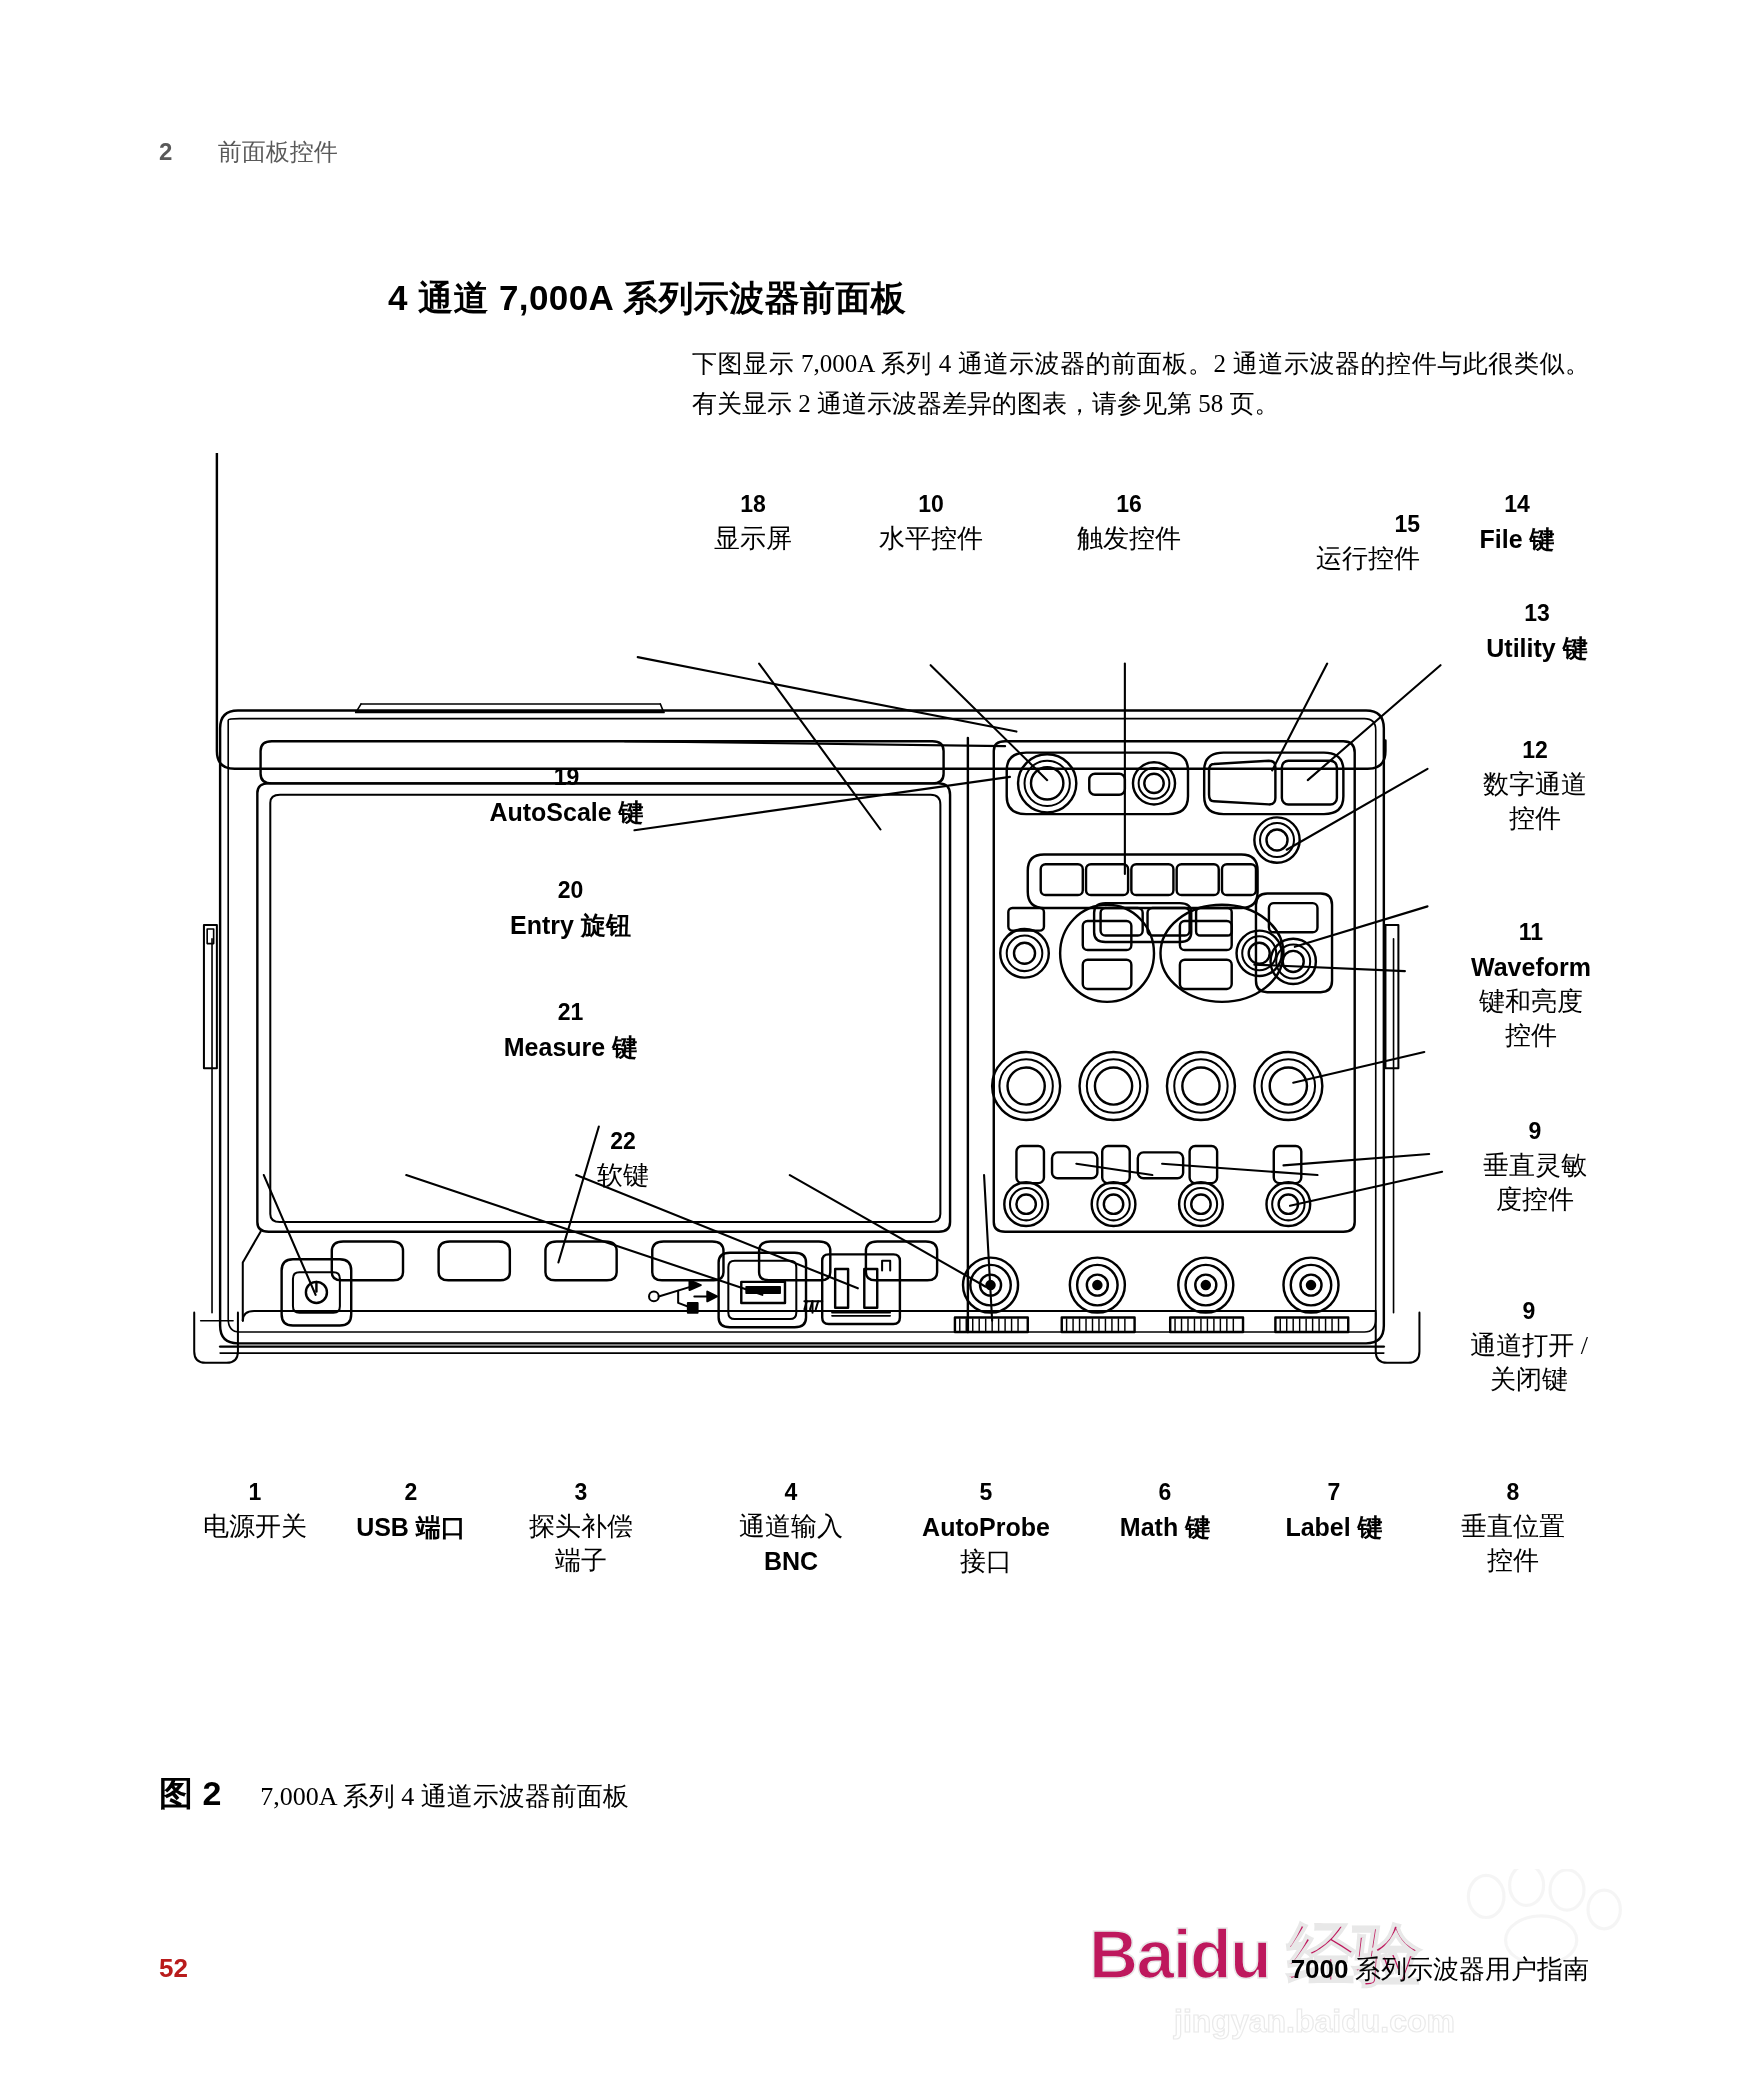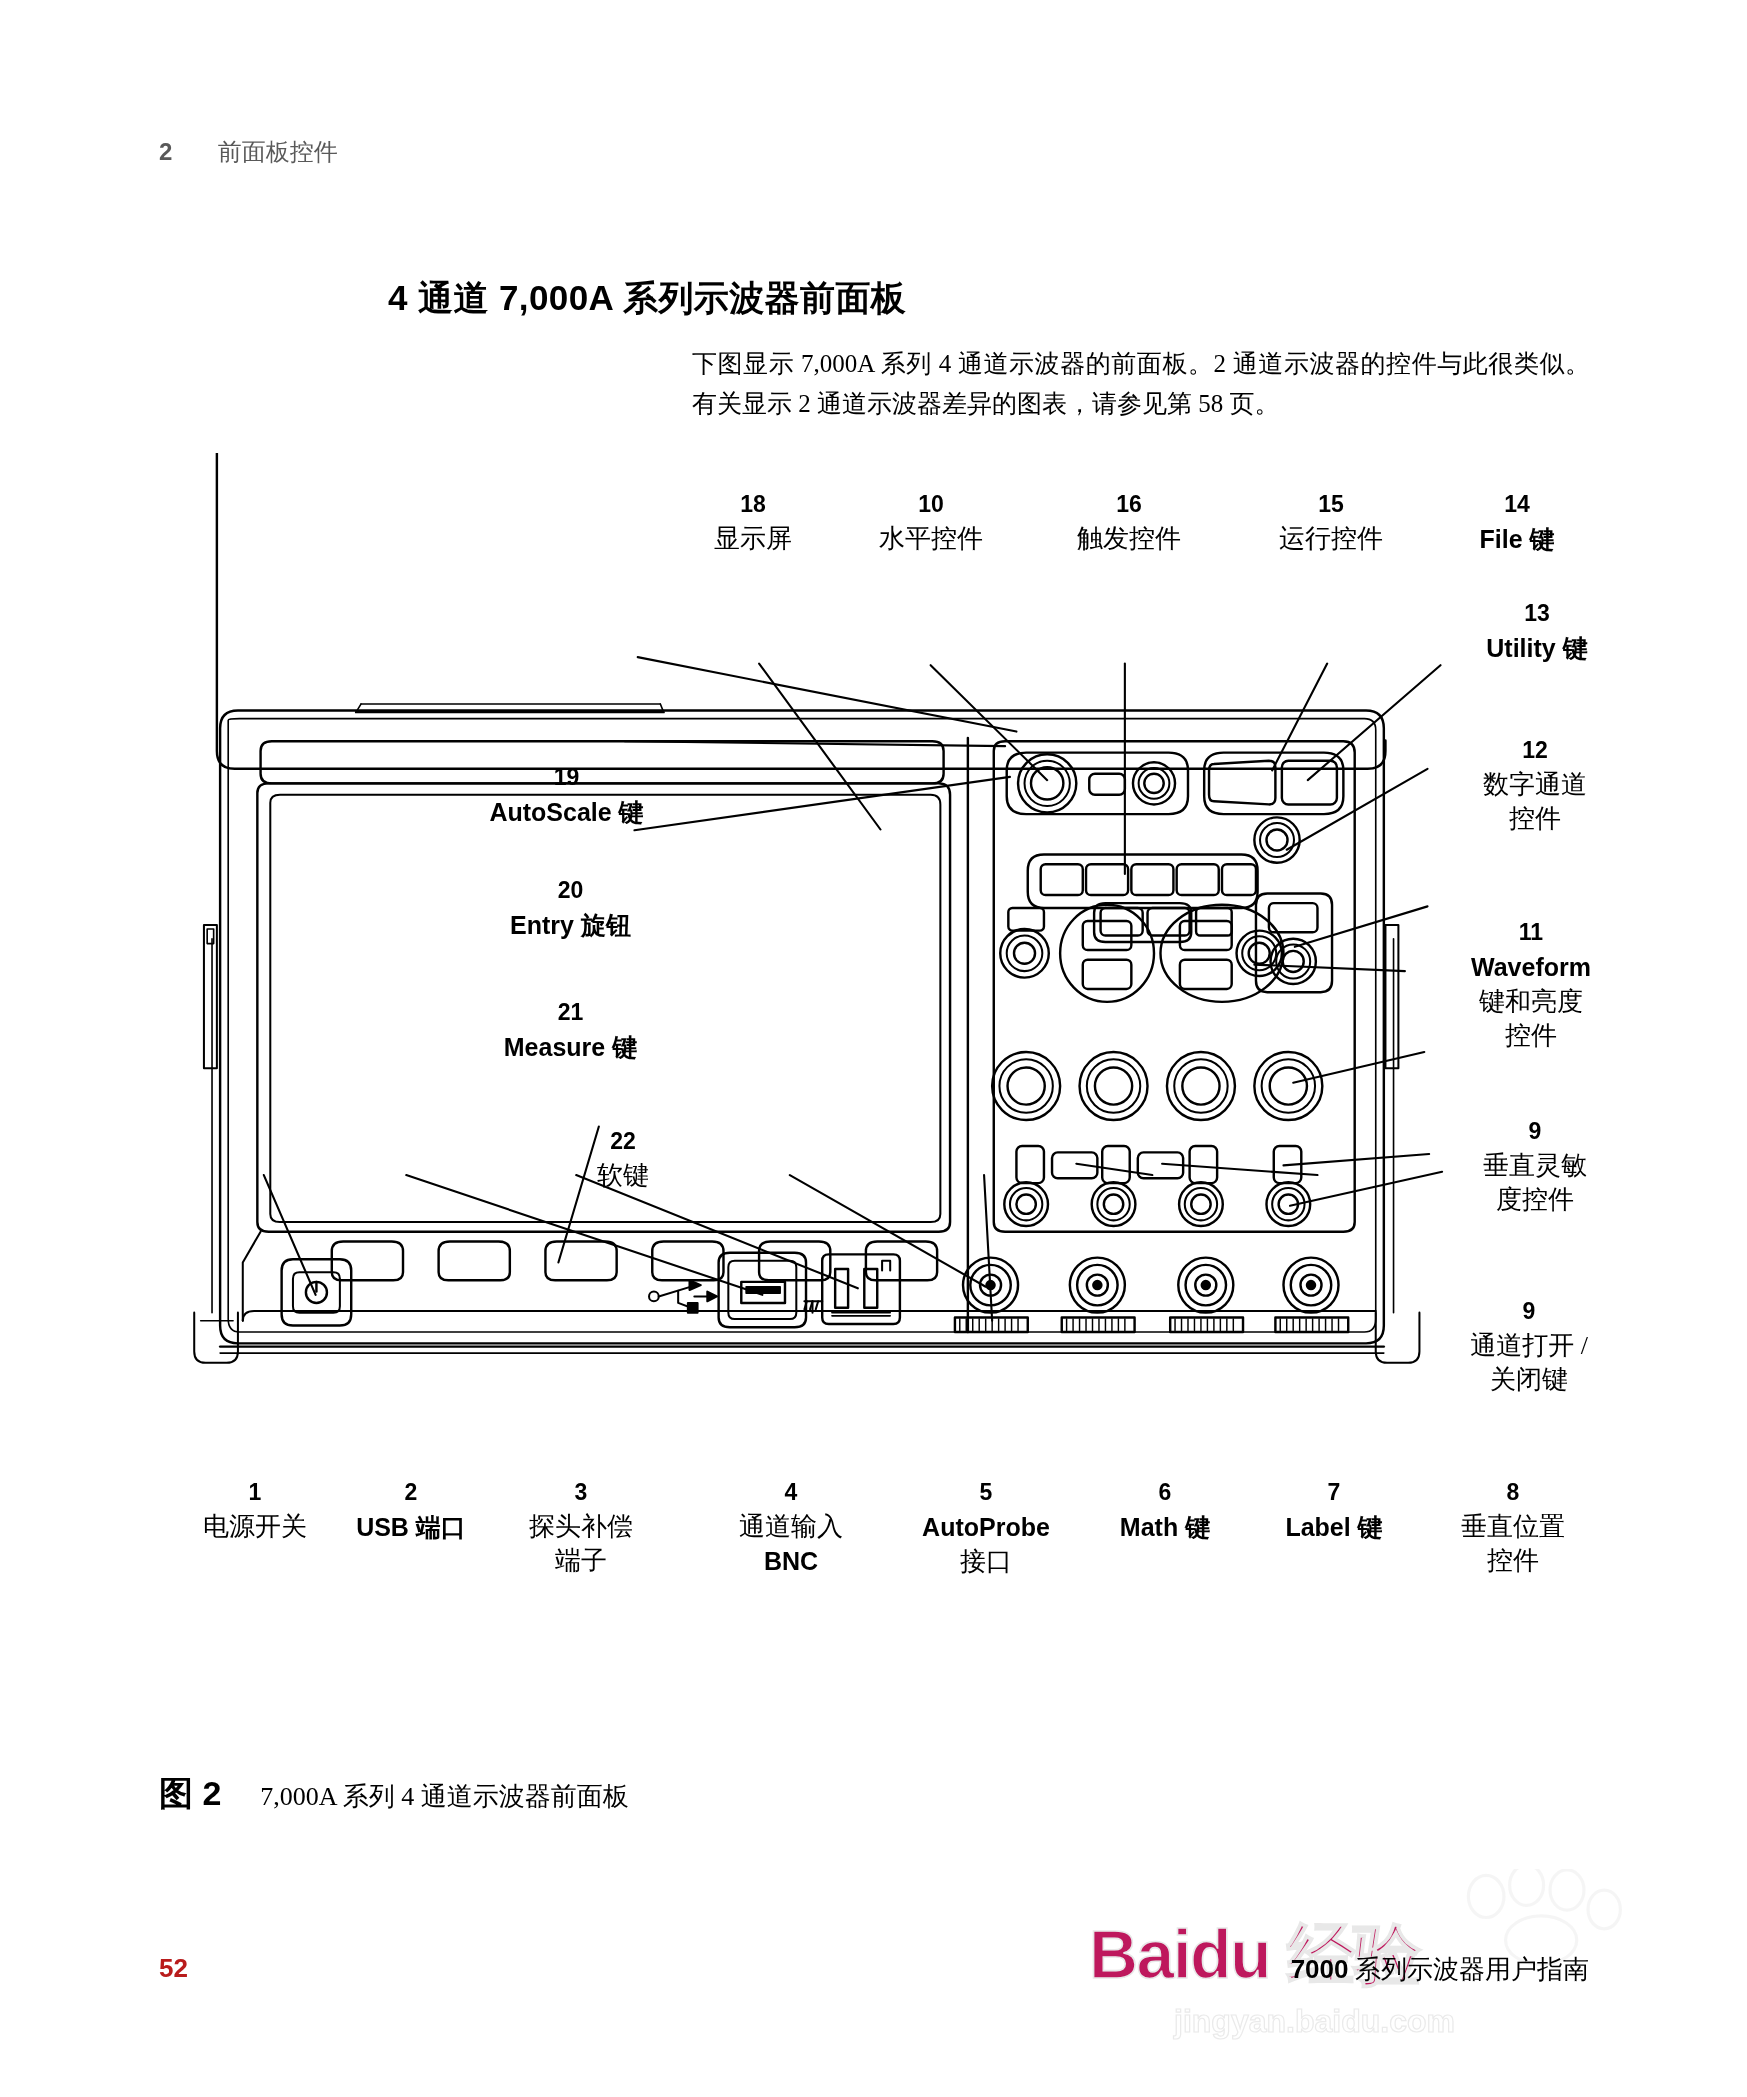--- a/index.html
+++ b/index.html
@@ -483,21 +483,21 @@
   <span class="txt">显示屏</span>
 </div>
 <div class="callout" style="left:842px; top:486px; width:178px;">
   <span class="num">10</span>
   <span class="txt">水平控件</span>
 </div>
 <div class="callout" style="left:1040px; top:486px; width:178px;">
   <span class="num">16</span>
   <span class="txt">触发控件</span>
 </div>
-<div class="callout" style="left:1242px; top:486px; width:178px;">
+<div class="callout" style="left:1242px; top:506px; width:178px;text-align:right;">
   <span class="num">15</span>
   <span class="txt">运行控件</span>
 </div>
 <div class="callout" style="left:1440px; top:486px; width:154px;">
   <span class="num">14</span>
   <span class="txt"><b>File 键</b></span>
 </div>
 
 <div class="callout" style="left:1448px; top:595px; width:178px;">
   <span class="num">13</span>

